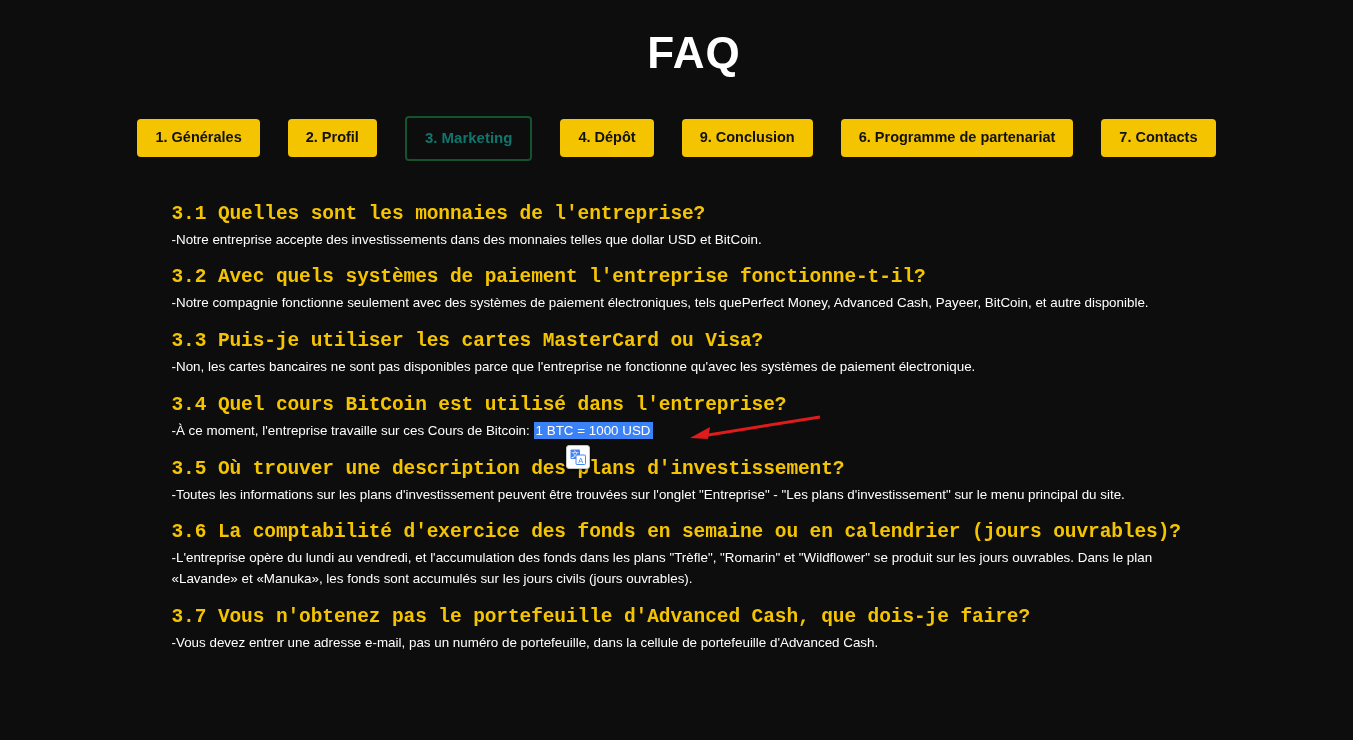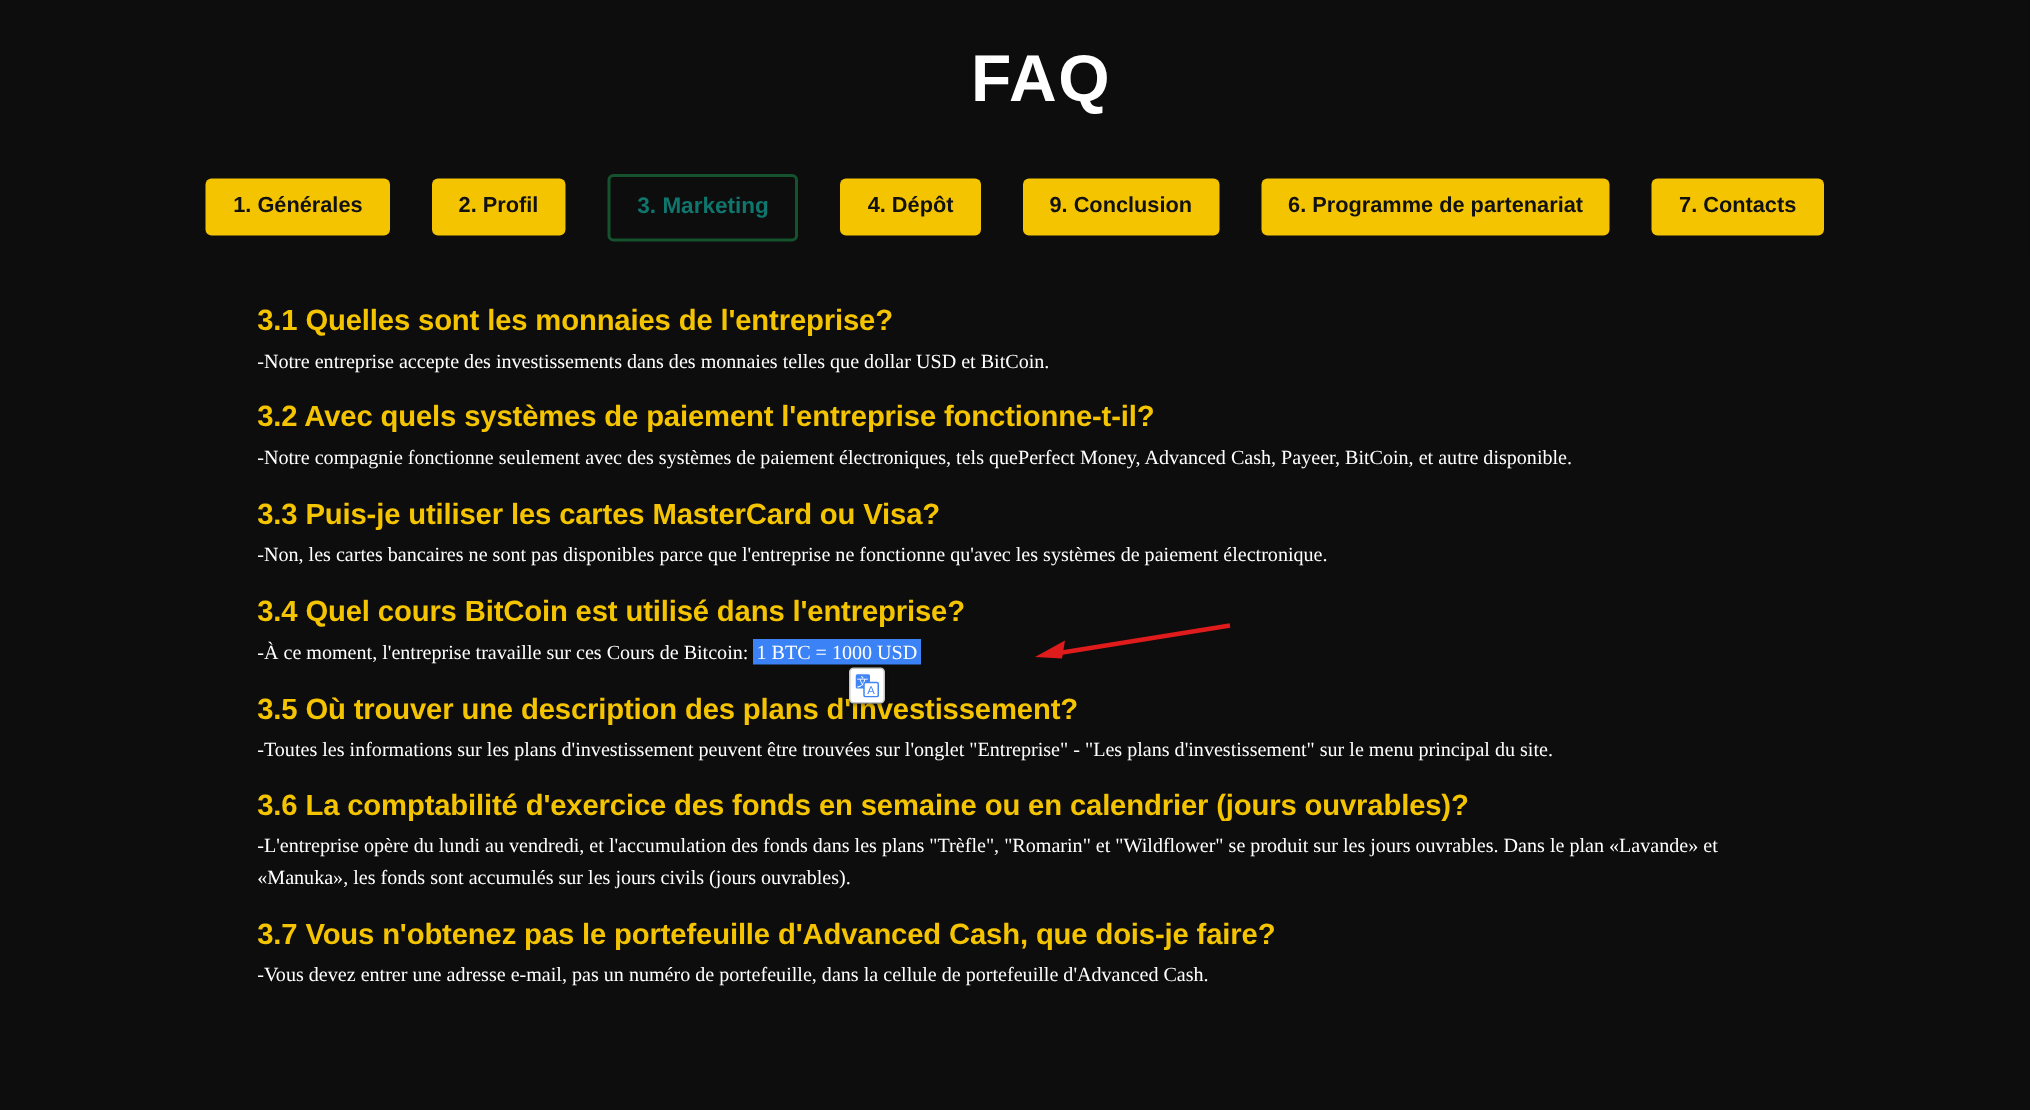--- a/index.html
+++ b/index.html
@@ -61,28 +61,28 @@
     width: 1010px;
     padding-left: 0px;
   }
   .qa { margin-bottom: 16px; }
   .q {
     color: #f5c400;
     font-size: 19.5px;
     font-weight: bold;
     margin: 0 0 5px 0;
     letter-spacing: -0.1px;
-    font-family: Liberation Sans, sans-serif;
+    font-family: Liberation Mono, monospace;
   }
   .a {
     color: #ffffff;
     font-size: 13.4px;
     margin: 0;
     line-height: 1.55;
-    font-family: Liberation Serif, serif;
+    font-family: Liberation Sans, sans-serif;
   }
   .sel {
     background: #3b82f6;
     color: #ffffff;
     padding: 1px 2px;
   }
   
   .arrow {
     position: absolute;
     left: 688px;

